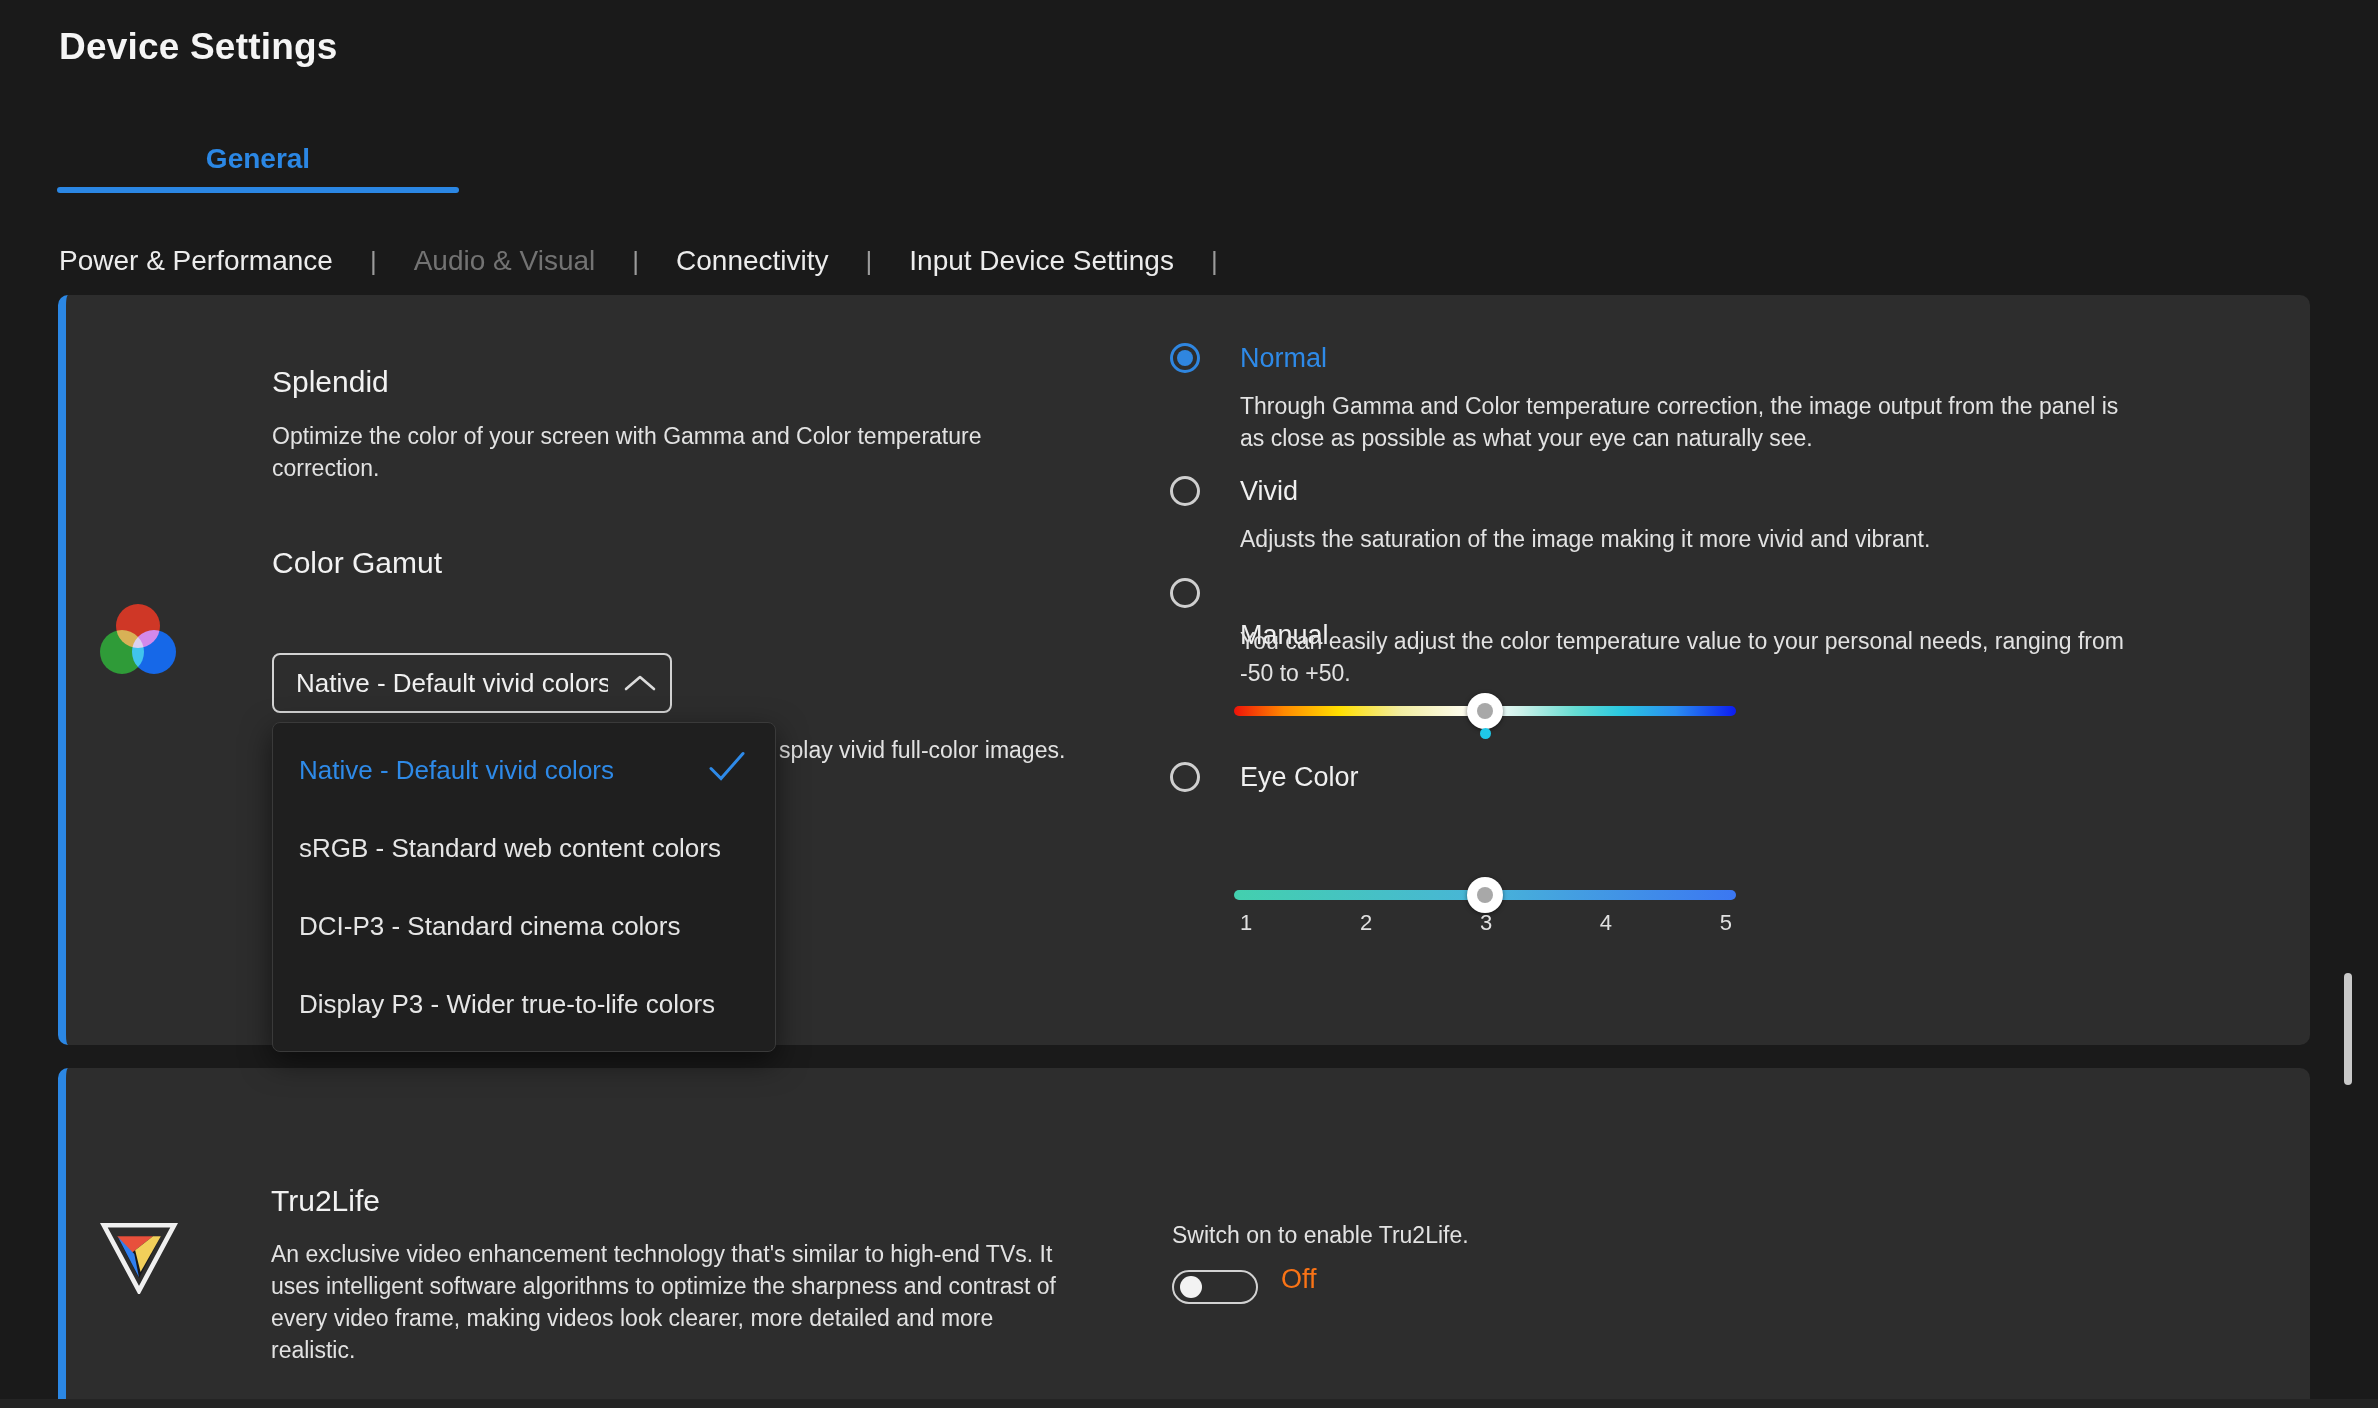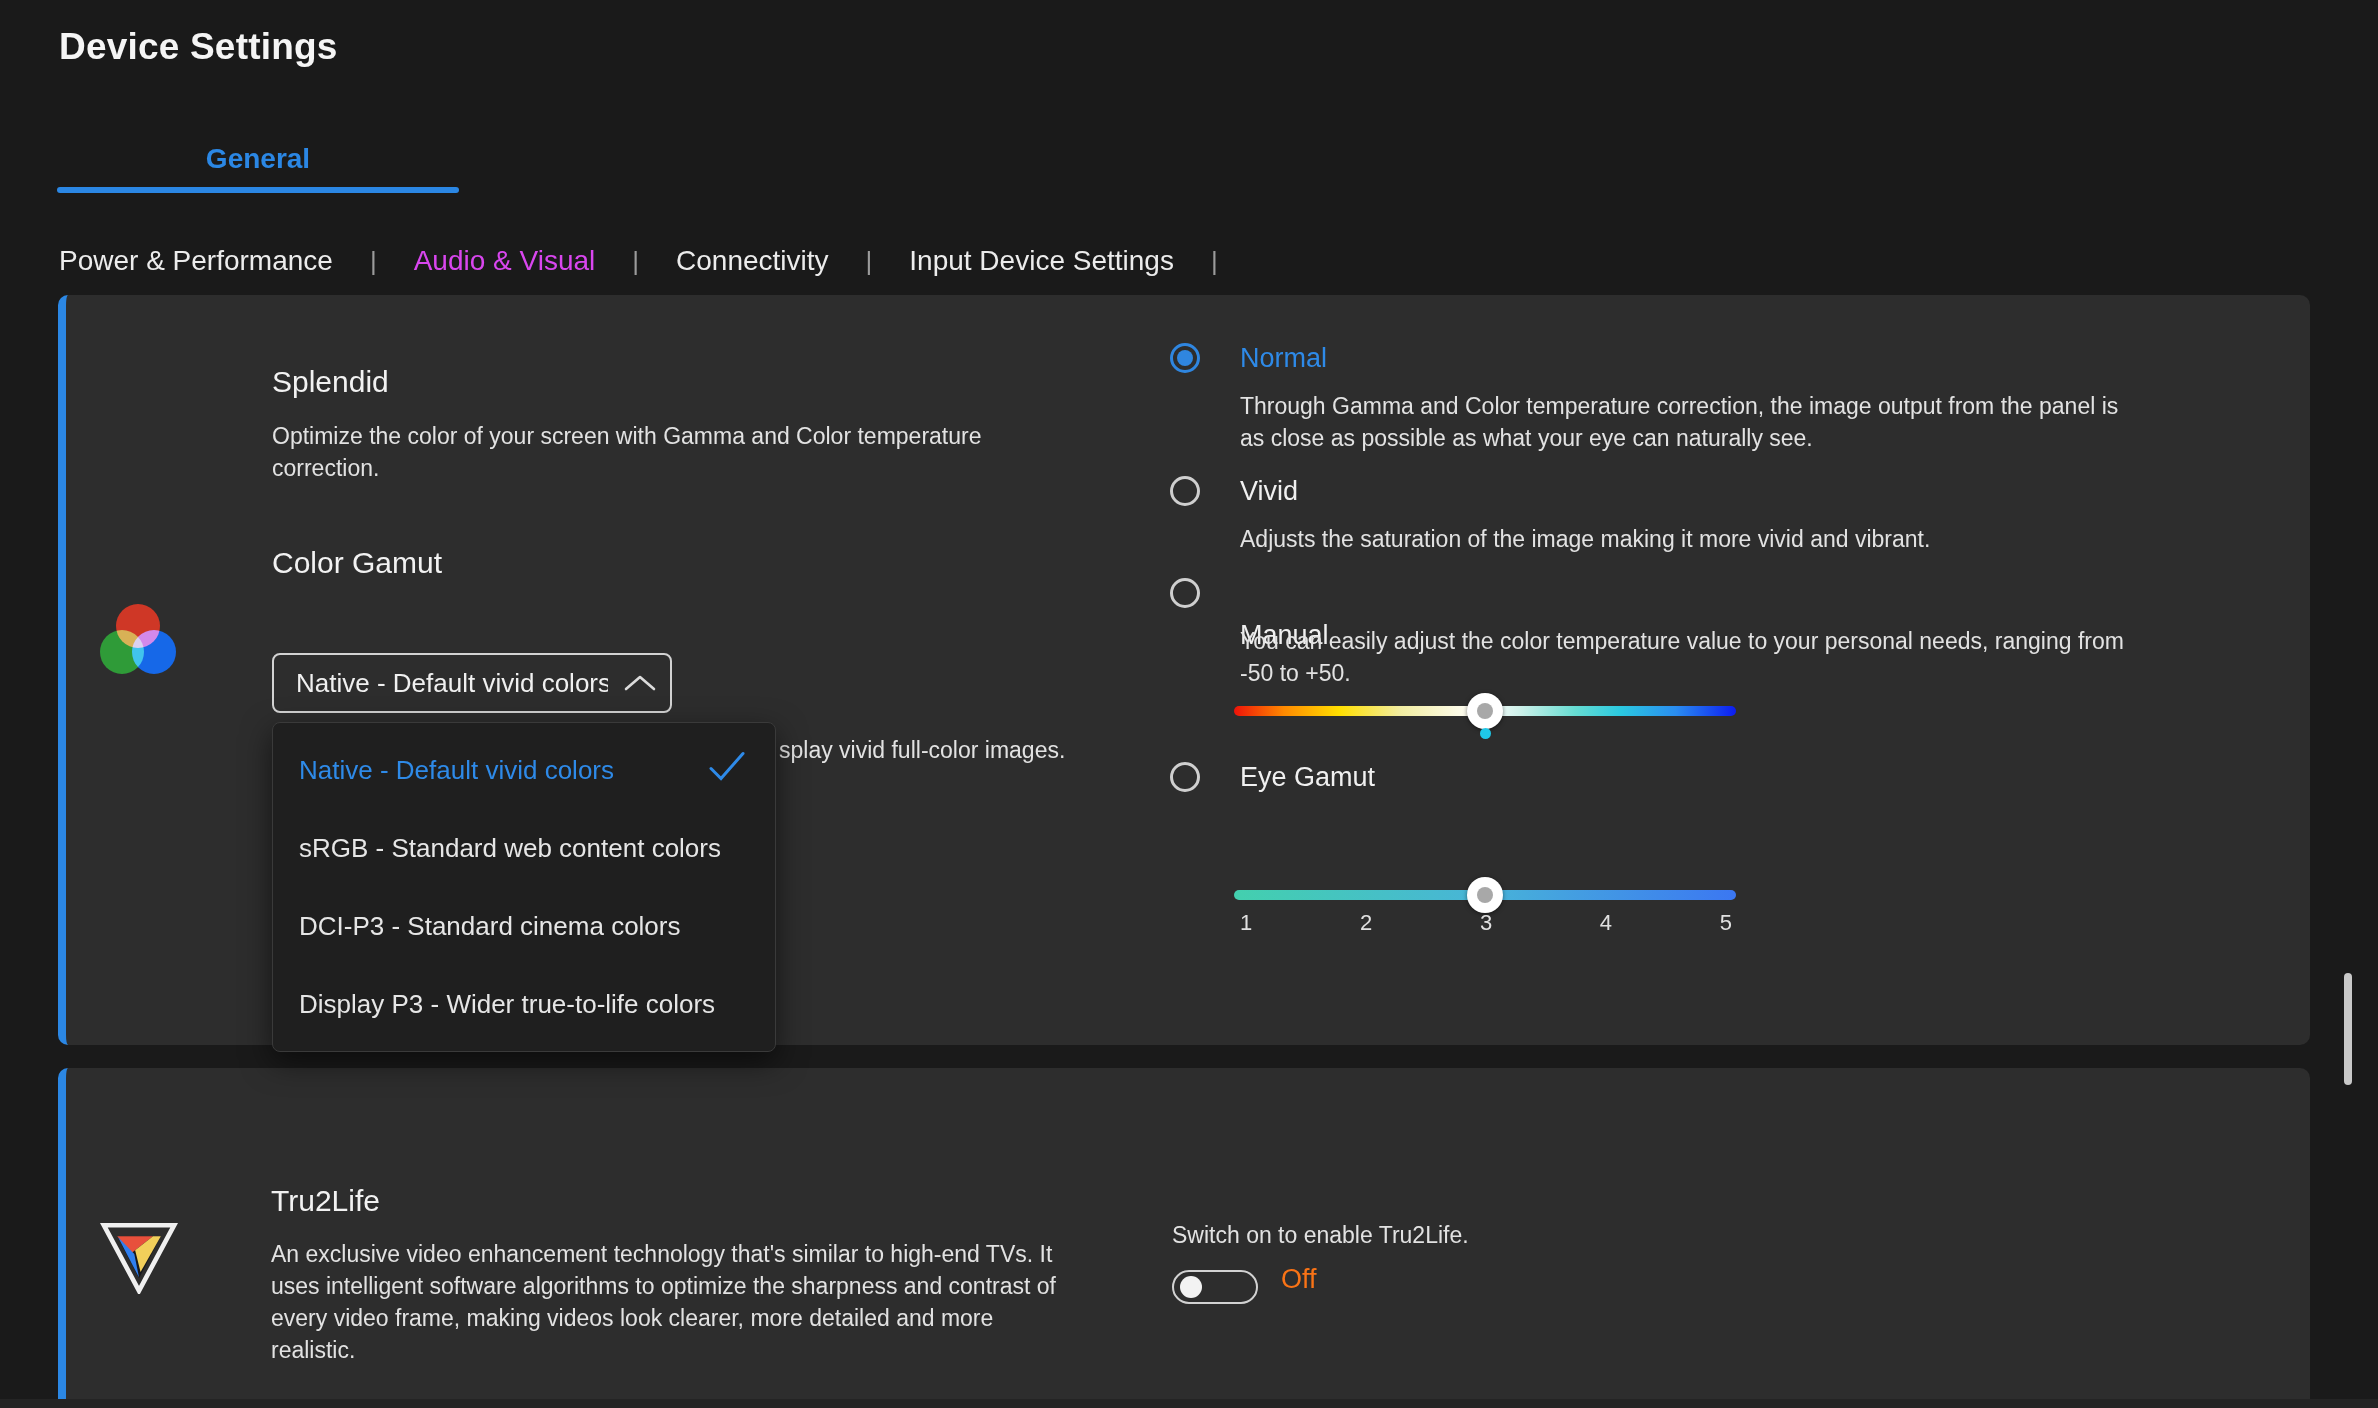--- a/index.html
+++ b/index.html
@@ -9,21 +9,21 @@
     font-family:"Liberation Sans","DejaVu Sans",sans-serif;
     color:#ececec;-webkit-font-smoothing:antialiased;
   }
   .abs{position:absolute;}
   
   .page-title{left:59px;top:26px;font-size:37px;font-weight:600;color:#f5f5f5;letter-spacing:.2px;}
   .primary-tab{left:57px;top:143px;width:402px;text-align:center;font-size:28px;font-weight:700;color:#2b87e4;cursor:pointer;}
   .primary-tab-underline{left:57px;top:187px;width:402px;height:6px;border-radius:3px;background:#2b87e4;}
   .subtab-row{left:59px;top:244px;display:flex;align-items:center;gap:37px;font-size:28px;line-height:34px;}
   .subtab{color:#ececec;cursor:pointer;white-space:nowrap;}
-  .subtab.active{color:#d946ef;}
+  .subtab.active{color:#737373;}
   .subtab-divider{color:#9b9b9b;font-size:26px;}
   
   .card{background:#2d2d2d;border-left:8px solid #2b87e4;border-radius:10px;}
   .card1{left:58px;top:295px;width:2244px;height:750px;}
   .card2{left:58px;top:1068px;width:2244px;height:332px;border-bottom-left-radius:0;border-bottom-right-radius:0;}
   .bottom-strip{left:0;top:1399px;width:2378px;height:9px;background:#242424;}
   .scrollbar-thumb{left:2344px;top:973px;width:8px;height:112px;border-radius:4px;background:#c9c9c9;cursor:pointer;}
   
   .section-title{font-size:30px;font-weight:400;color:#f2f2f2;}
   .body-text{font-size:23px;line-height:32px;color:#e2e2e2;white-space:pre-line;}
@@ -149,21 +149,21 @@
   <div class="abs radio" style="left:1170px;top:578px;"></div>
   <div class="abs mode-label" style="left:1240px;top:578px;margin-top:42px;">Manual</div>
   <div class="abs body-text" style="left:1240px;top:625px;width:1100px;">You can easily adjust the color temperature value to your personal needs, ranging from
 -50 to +50.</div>
 
   <div class="abs track temp" style="left:1234px;top:706px;"></div>
   <div class="abs thumb" style="left:1467px;top:693px;"></div>
   <div class="abs temp-dot" style="left:1480px;top:728px;"></div>
 
   <div class="abs radio" style="left:1170px;top:762px;"></div>
-  <div class="abs mode-label" style="left:1240px;top:762px;">Eye Gamut</div>
+  <div class="abs mode-label" style="left:1240px;top:762px;">Eye Color</div>
 
   <div class="abs track eye" style="left:1234px;top:890px;"></div>
   <div class="abs thumb" style="left:1467px;top:877px;"></div>
   <div class="abs tick-row">
     <span>1</span>
     <span>2</span>
     <span>3</span>
     <span>4</span>
     <span>5</span>
   </div>

